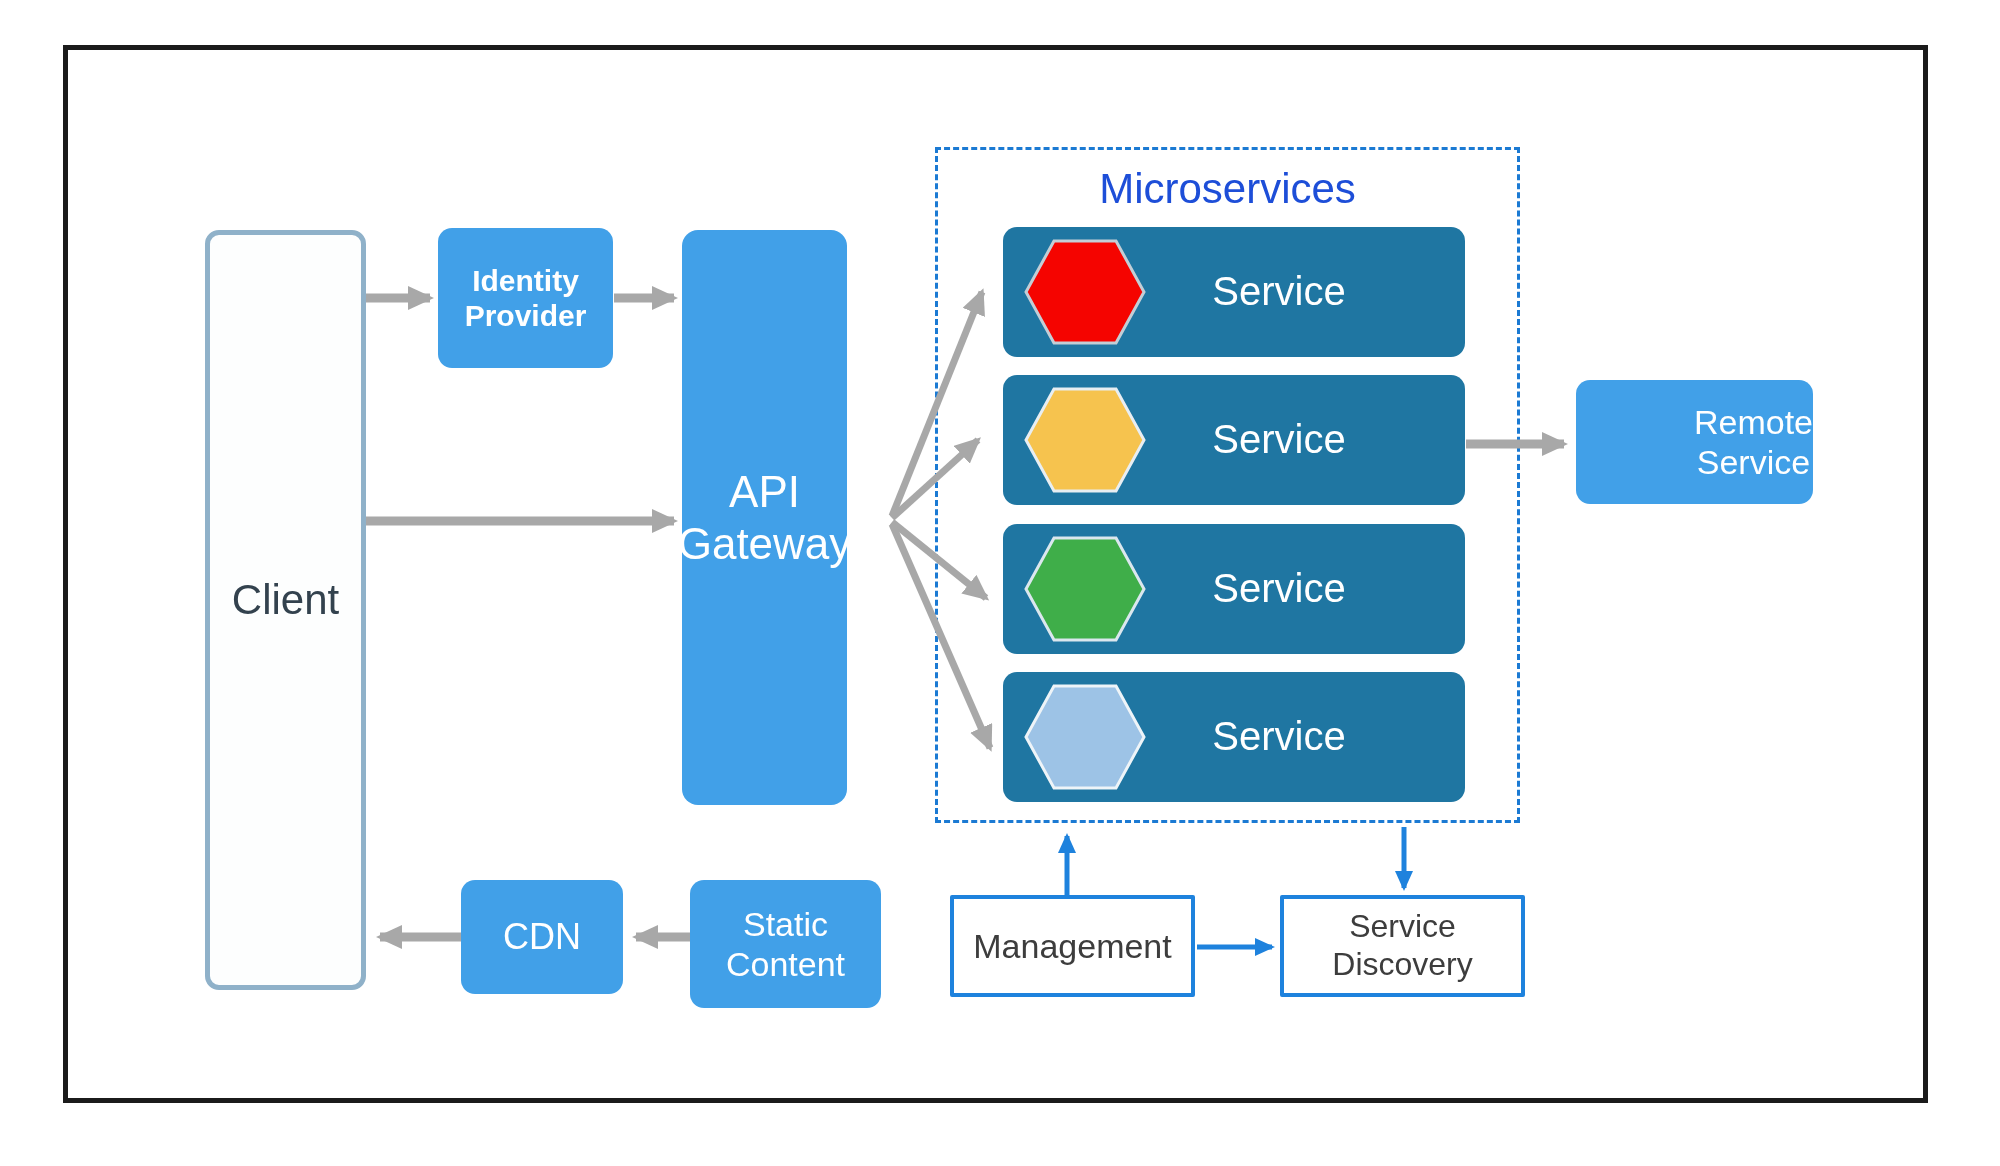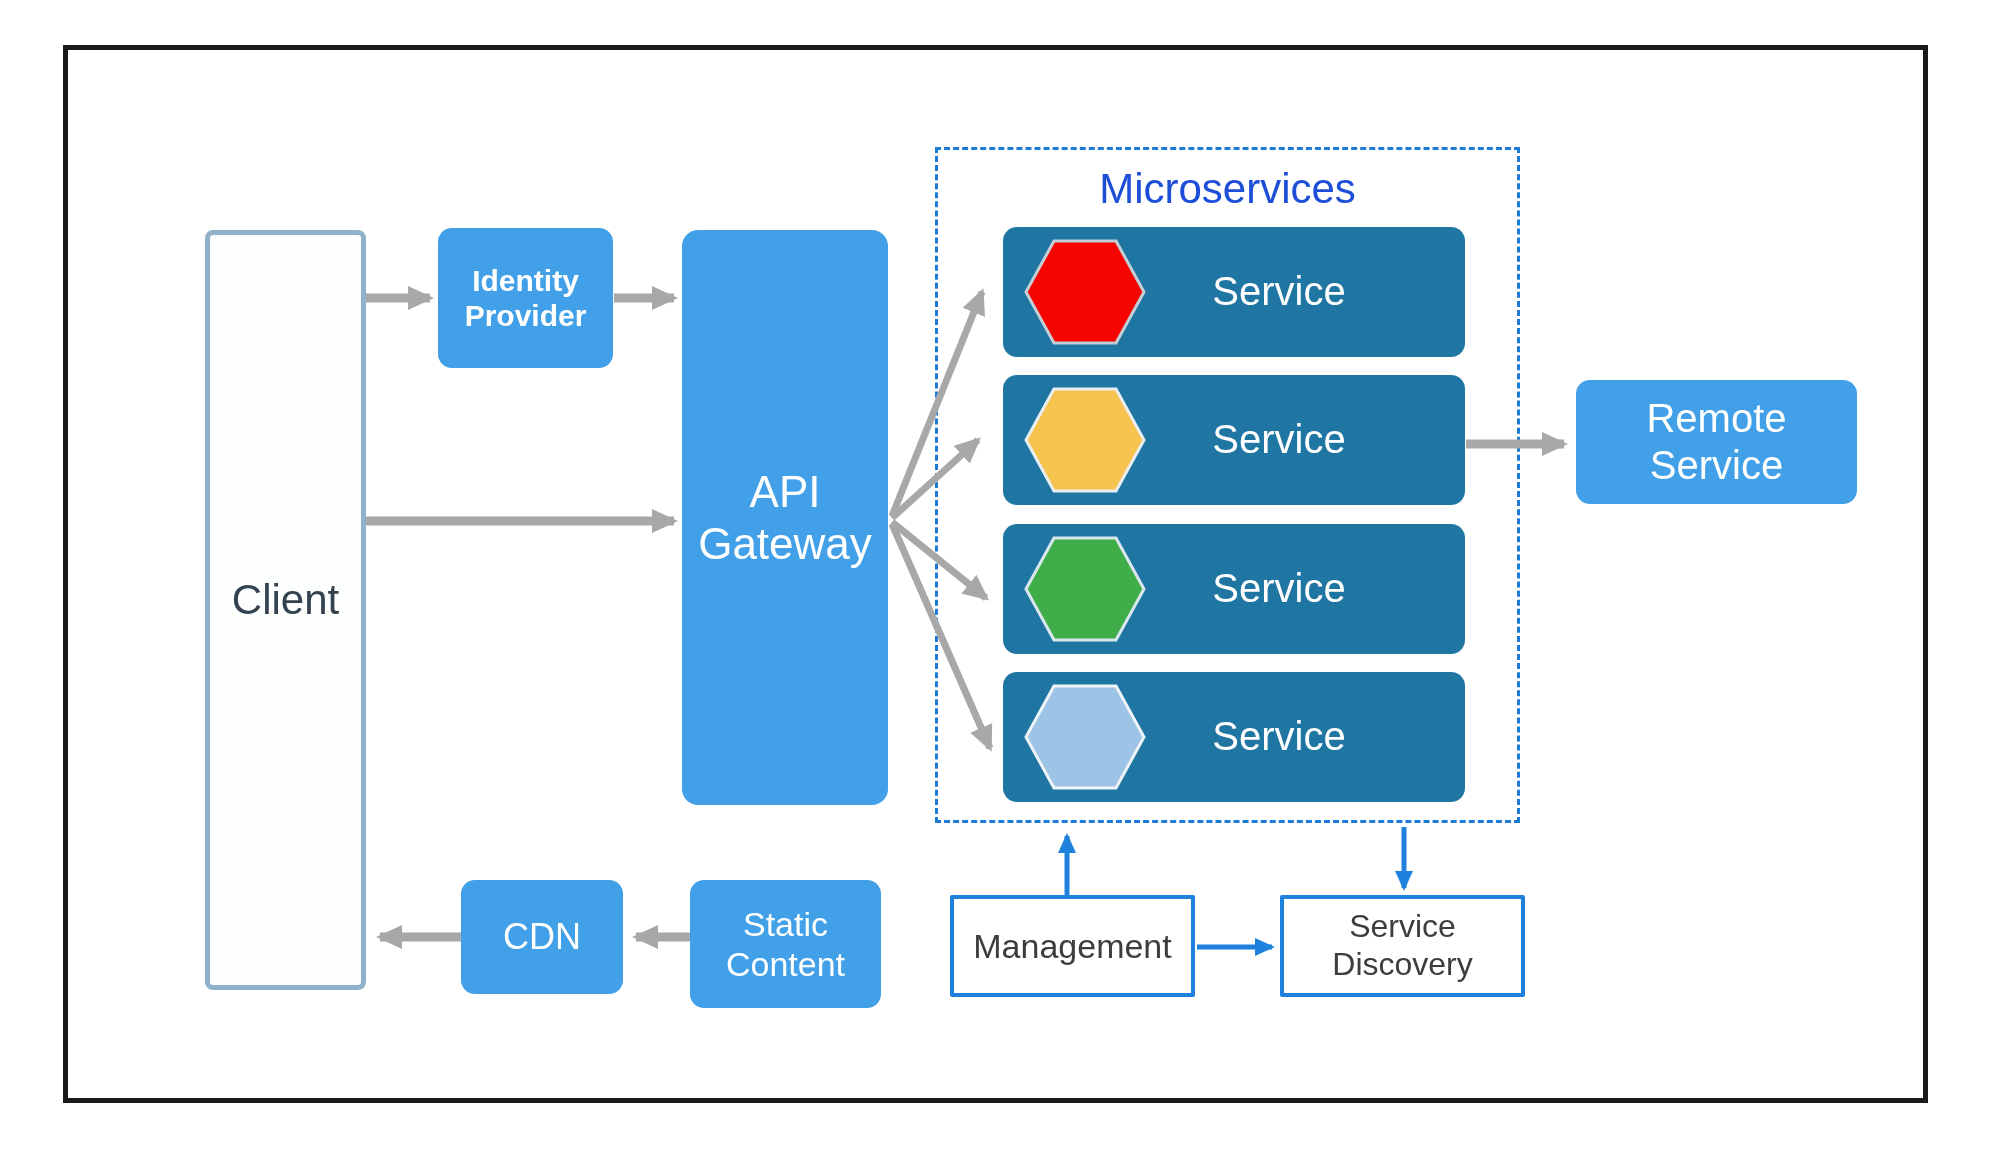--- a/index.html
+++ b/index.html
@@ -2,30 +2,30 @@
 <html><head>
 <meta charset="utf-8">
 <style>
   html,body{margin:0;padding:0;background:#ffffff;}
   body{width:2000px;height:1166px;position:relative;font-family:"Liberation Sans", sans-serif;}
   .stage{position:absolute;left:0;top:0;width:2000px;height:1166px;}
   .frame{position:absolute;left:63px;top:45px;width:1865px;height:1058px;border:5px solid #1b1b1b;background:#ffffff;box-sizing:border-box;}
   .node{position:absolute;box-sizing:border-box;display:flex;align-items:center;justify-content:center;text-align:center;}
   .blue-node{background:#41a0e8;color:#ffffff;border-radius:14px;}
   .lbl{white-space:pre-line;line-height:1.18;}
-  .client{left:205px;top:230px;width:161px;height:760px;background:#fdfefe;border:5px solid #8fb1c9;border-radius:8px;align-items:flex-start;}
+  .client{left:205px;top:230px;width:161px;height:760px;background:#fdfefe;border:5px solid #8fb1c9;border-radius:14px;align-items:flex-start;}
   .client .lbl{position:absolute;left:0;right:0;top:340px;color:#33424e;font-size:42px;}
   .identity{left:438px;top:228px;width:175px;height:140px;font-size:30px;font-weight:bold;}
-  .gateway{left:682px;top:230px;width:206px;height:575px;border-radius:16px;font-size:44px;}
+  .gateway{left:682px;top:230px;width:165px;height:575px;border-radius:16px;font-size:44px;}
   .ms-group{position:absolute;left:935px;top:147px;width:585px;height:676px;border:3px dashed #1b7ad3;box-sizing:border-box;}
   .ms-title{position:absolute;left:935px;top:165px;width:585px;text-align:center;color:#1d4ed8;font-size:42px;}
   .svc{position:absolute;left:1003px;width:462px;height:130px;background:#1f76a2;border-radius:14px;}
   .svc .hex{position:absolute;left:20px;top:11px;}
   .svc .lbl{position:absolute;left:140px;right:50px;top:0;bottom:0;display:flex;align-items:center;justify-content:center;color:#ffffff;font-size:40px;}
-  .remote{left:1576px;top:380px;width:281px;height:124px;font-size:40px;}
+  .remote{left:1576px;top:380px;width:237px;height:124px;font-size:34px;justify-content:flex-end;}
   .cdn{left:461px;top:880px;width:162px;height:114px;font-size:36px;}
   .static{left:690px;top:880px;width:191px;height:128px;font-size:34px;}
   .mgmt-box{background:#ffffff;border:4px solid #1e82dd;color:#3d3d3d;border-radius:2px;}
   .management{left:950px;top:895px;width:245px;height:102px;font-size:34px;}
   .sdiscovery{left:1280px;top:895px;width:245px;height:102px;font-size:32px;}
   .arrows{position:absolute;left:0;top:0;width:2000px;height:1166px;pointer-events:none;}
 </style>
 </head>
 <body>
 

